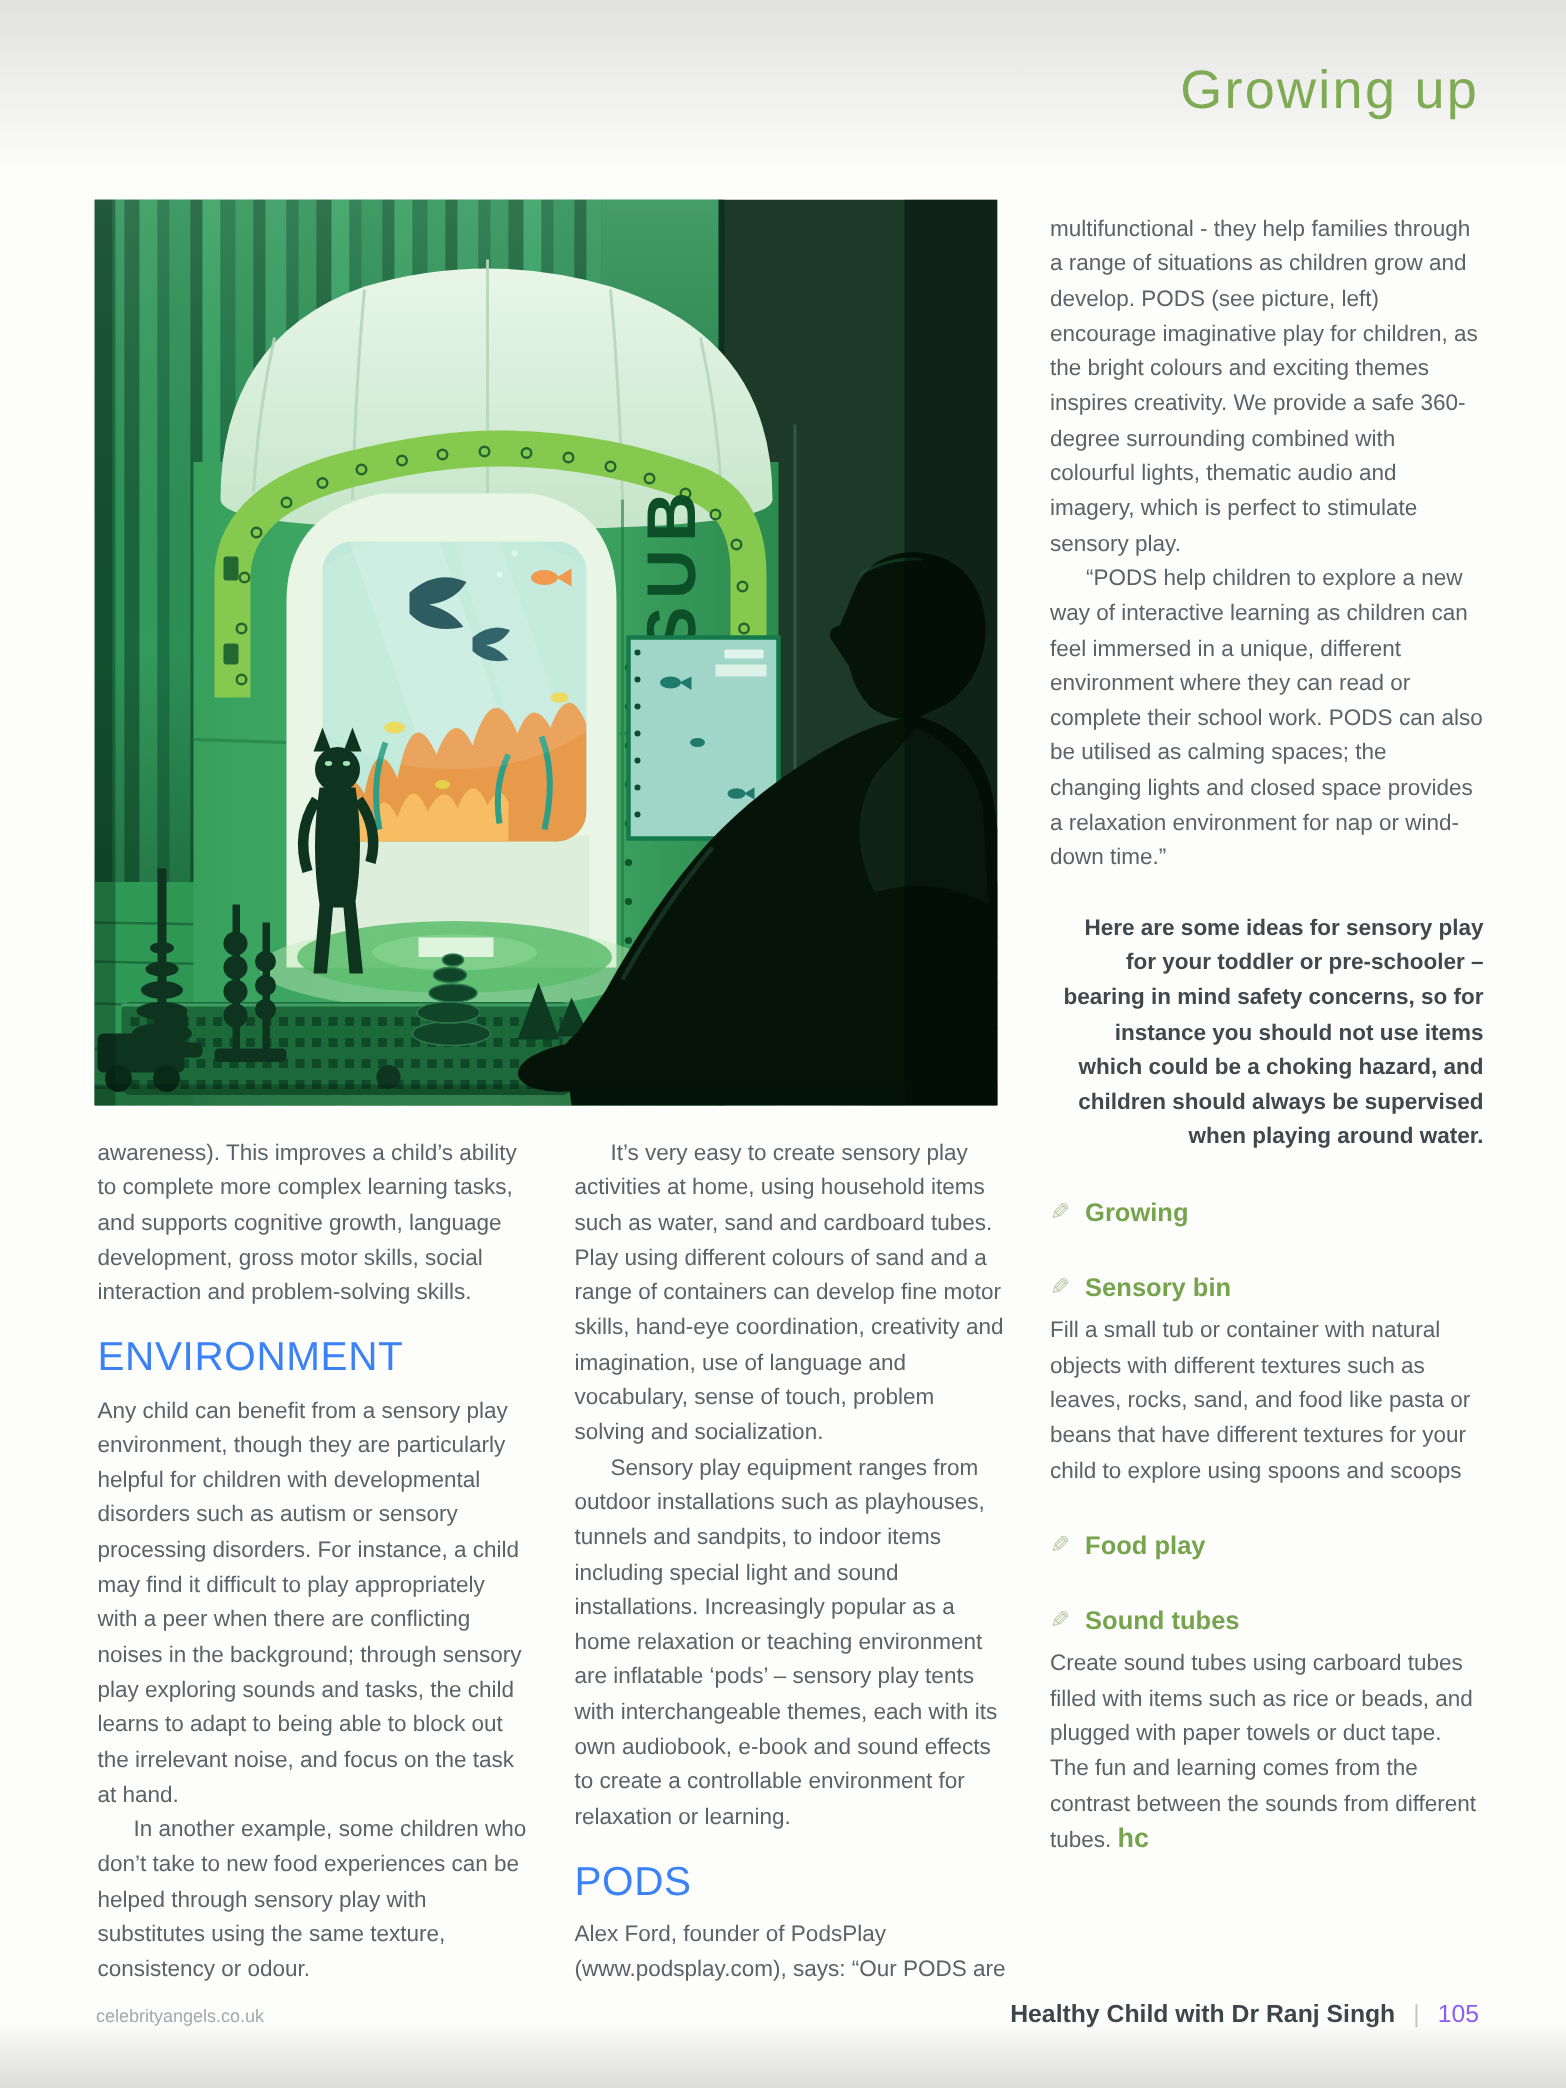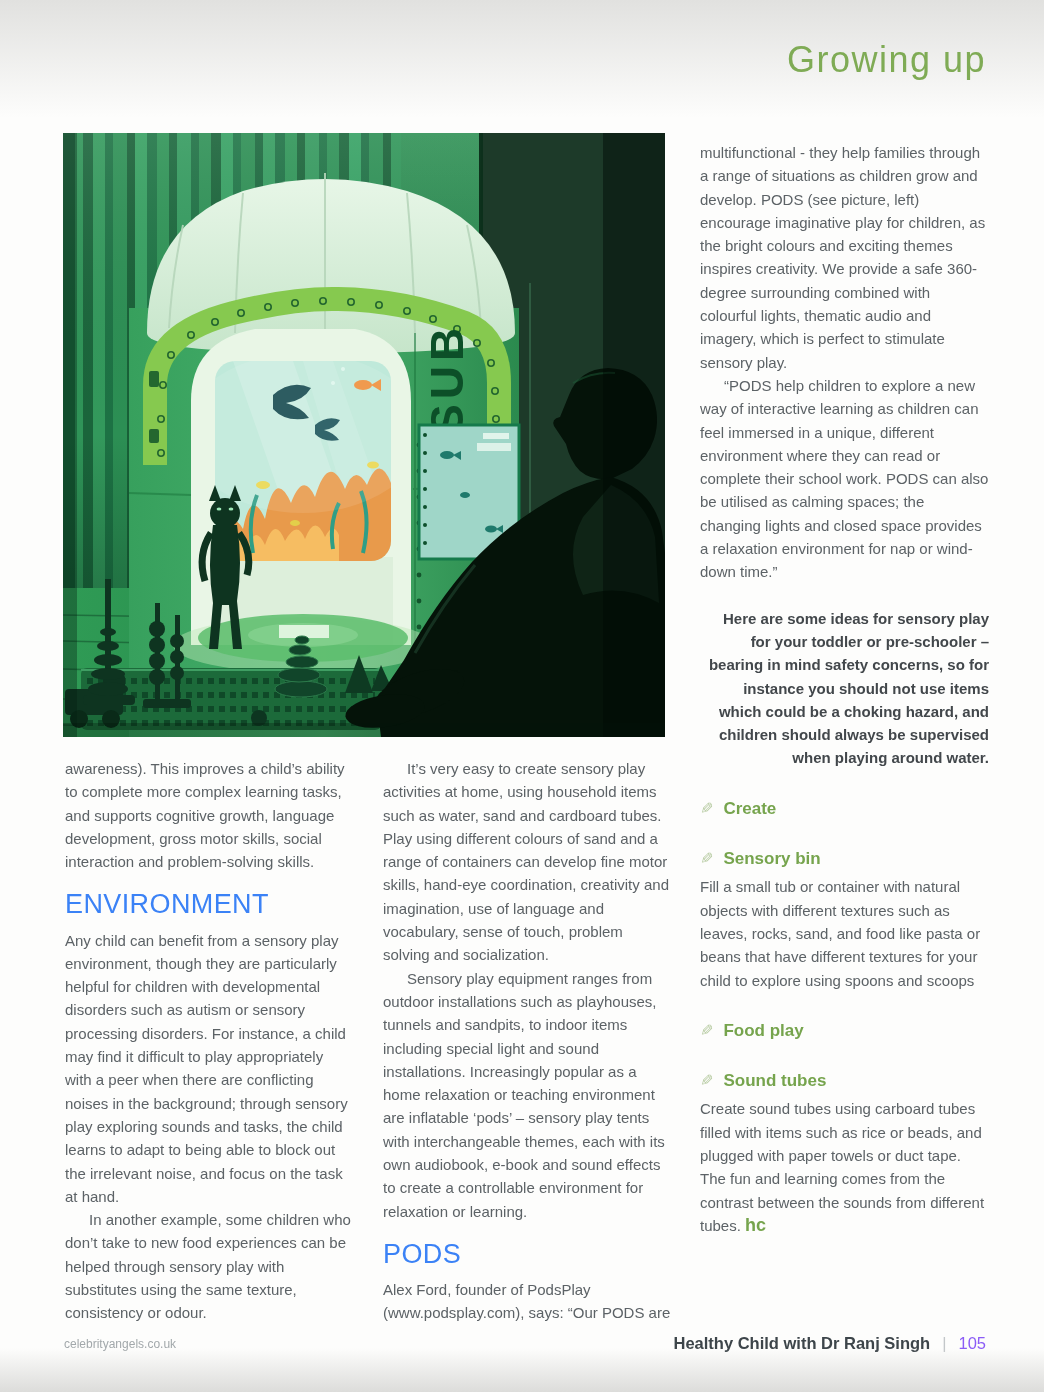--- a/index.html
+++ b/index.html
@@ -317,21 +317,21 @@
   </div>
 
   <div class="col col-right">
     <p><span>multifunctional - they help families through a range of situations as children grow and develop. PODS </span><span class="it">(see picture, left)</span><span> encourage imaginative play for children, as the bright colours and exciting themes inspires creativity. We provide a safe 360-degree surrounding combined with colourful lights, thematic audio and imagery, which is perfect to stimulate sensory play.</span></p>
     <p class="indent">“PODS help children to explore a new way of interactive learning as children can feel immersed in a unique, different environment where they can read or complete their school work. PODS can also be utilised as calming spaces; the changing lights and closed space provides a relaxation environment for nap or wind-down time.”</p>
     <p class="lead">Here are some ideas for sensory play for your toddler or pre-schooler – bearing in mind safety concerns, so for instance you should not use items which could be a choking hazard, and children should always be supervised when playing around water.</p>
 
     <div class="tip">
       <div class="tip-head">
         <span class="pencil">✎</span>
-        <span>Create</span>
+        <span>Growing</span>
       </div>
     </div>
     <div class="tip">
       <div class="tip-head">
         <span class="pencil">✎</span>
         <span>Sensory bin</span>
       </div>
       <p>Fill a small tub or container with natural objects with different textures such as leaves, rocks, sand, and food like pasta or beans that have different textures for your child to explore using spoons and scoops</p>
     </div>
     <div class="tip">

